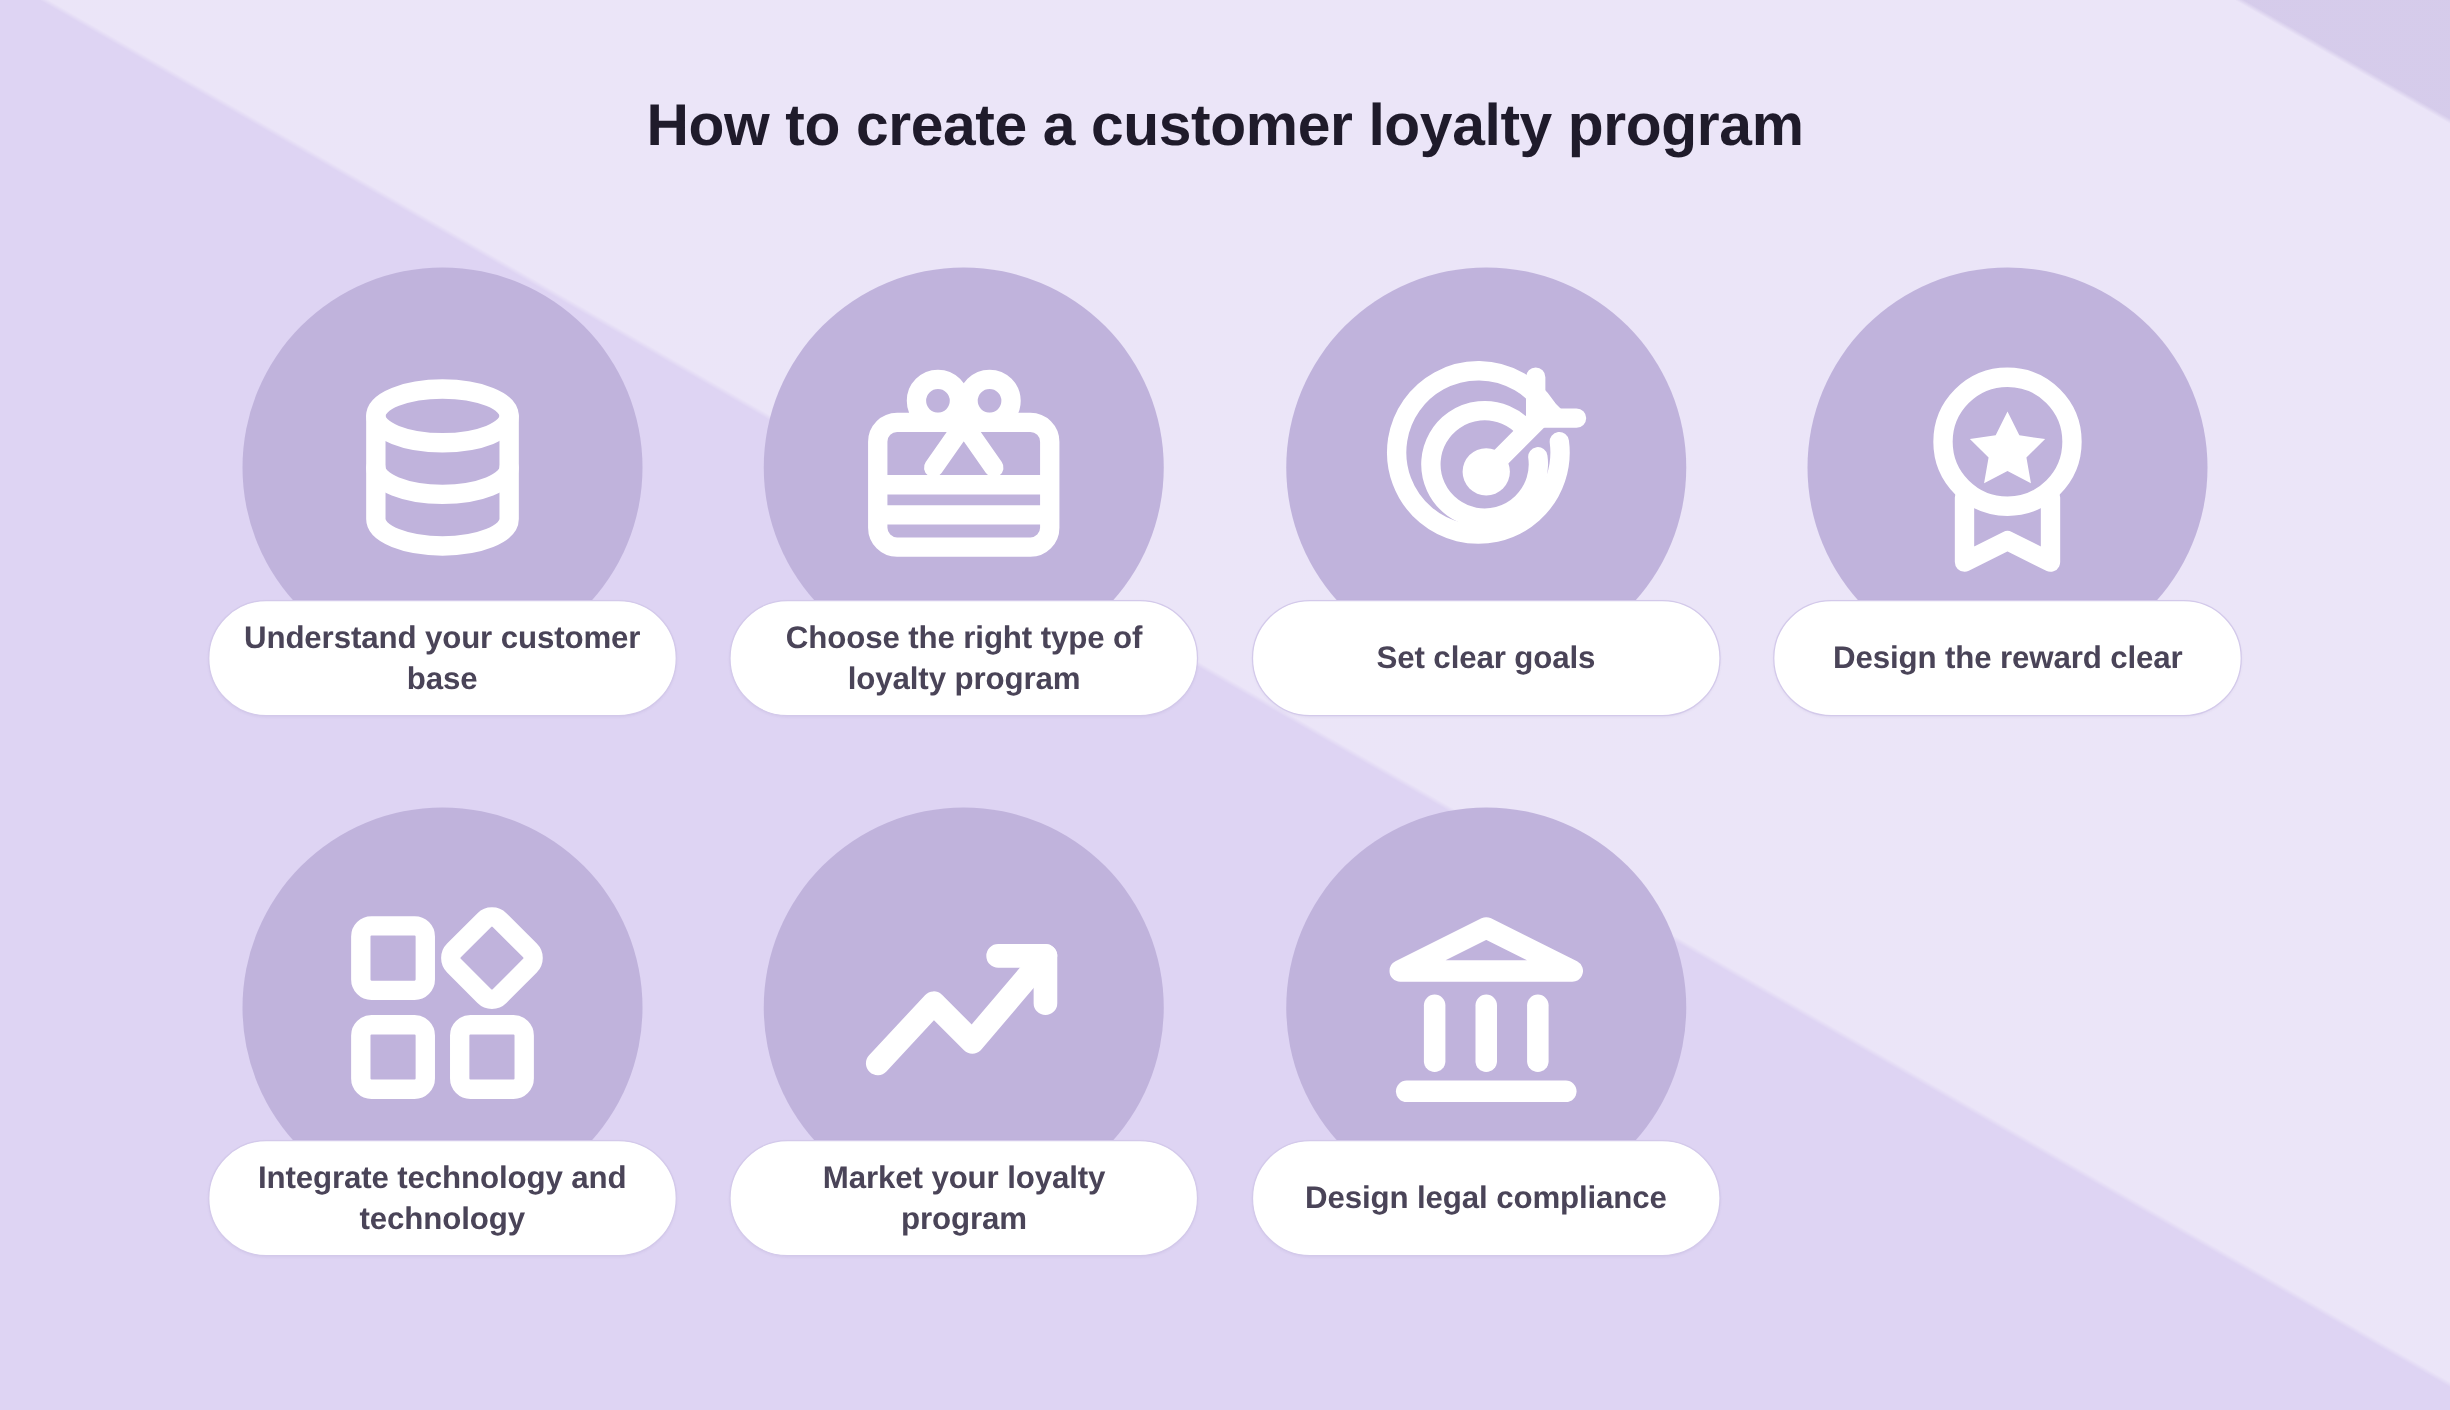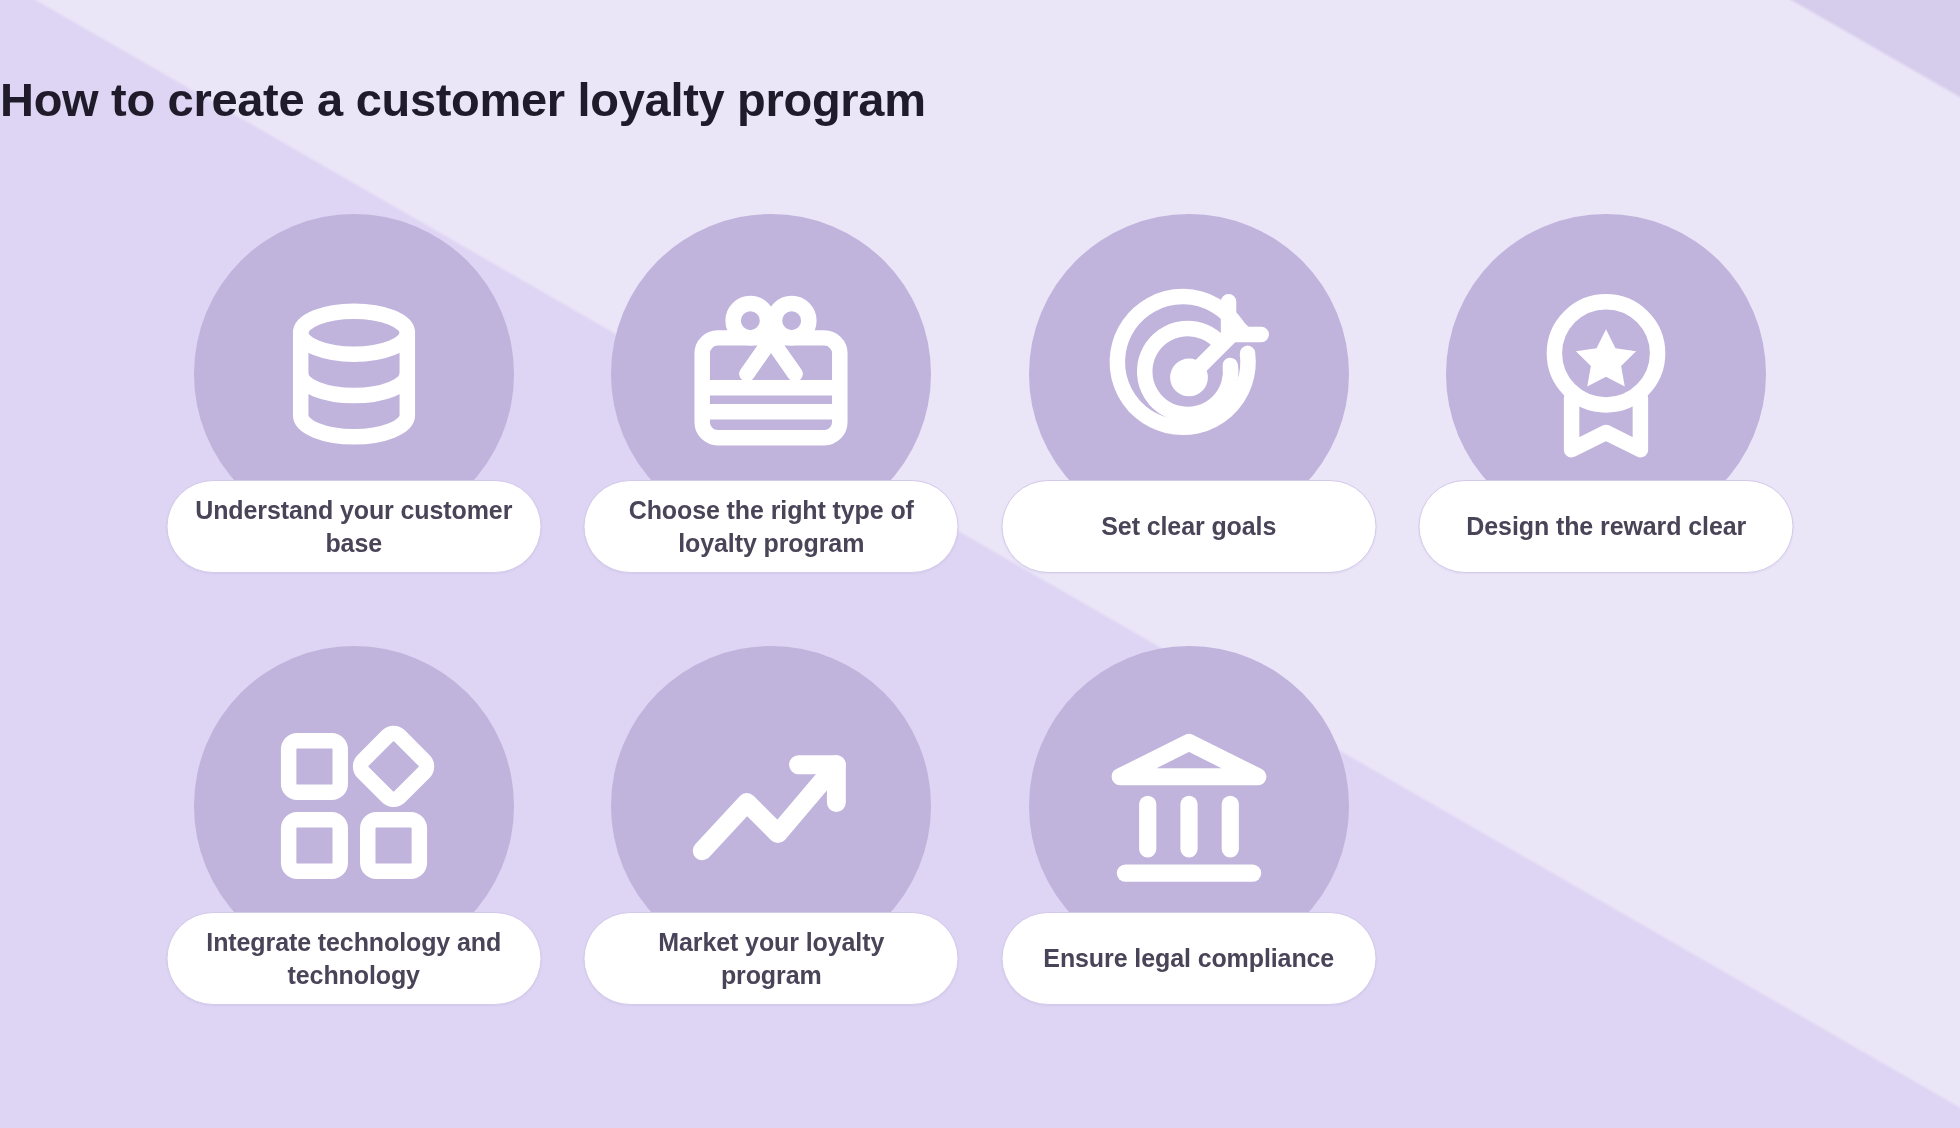--- a/index.html
+++ b/index.html
@@ -47,21 +47,21 @@
       rgba(196,183,224,0.0) 100%
     );
   }
 
   
   #page-title {
     position: absolute;
     top: 72px;
     left: 0;
     width: 100%;
-    text-align: left;
+    text-align: center;
     font-size: 47px;
     font-weight: bold;
     color: #1f1b2b;
     letter-spacing: -0.3px;
     z-index: 5;
   }
 
   
   #steps-grid {
     position: absolute;
@@ -266,18 +266,18 @@
               <path d="M10 33 L50 13 L90 33 Z"></path>
               <line x1="26" y1="49" x2="26" y2="75"></line>
               <line x1="50" y1="49" x2="50" y2="75"></line>
               <line x1="74" y1="49" x2="74" y2="75"></line>
               <line x1="13" y1="89" x2="87" y2="89"></line>
             </g>
           </svg>
         </span>
       </div>
       <div class="step-pill">
-        <span class="step-label">Ensure legal compliance</span>
+        <span class="step-label">Design legal compliance</span>
       </div>
     </div>
 
   </div>
 </div>
 
 </body></html>

